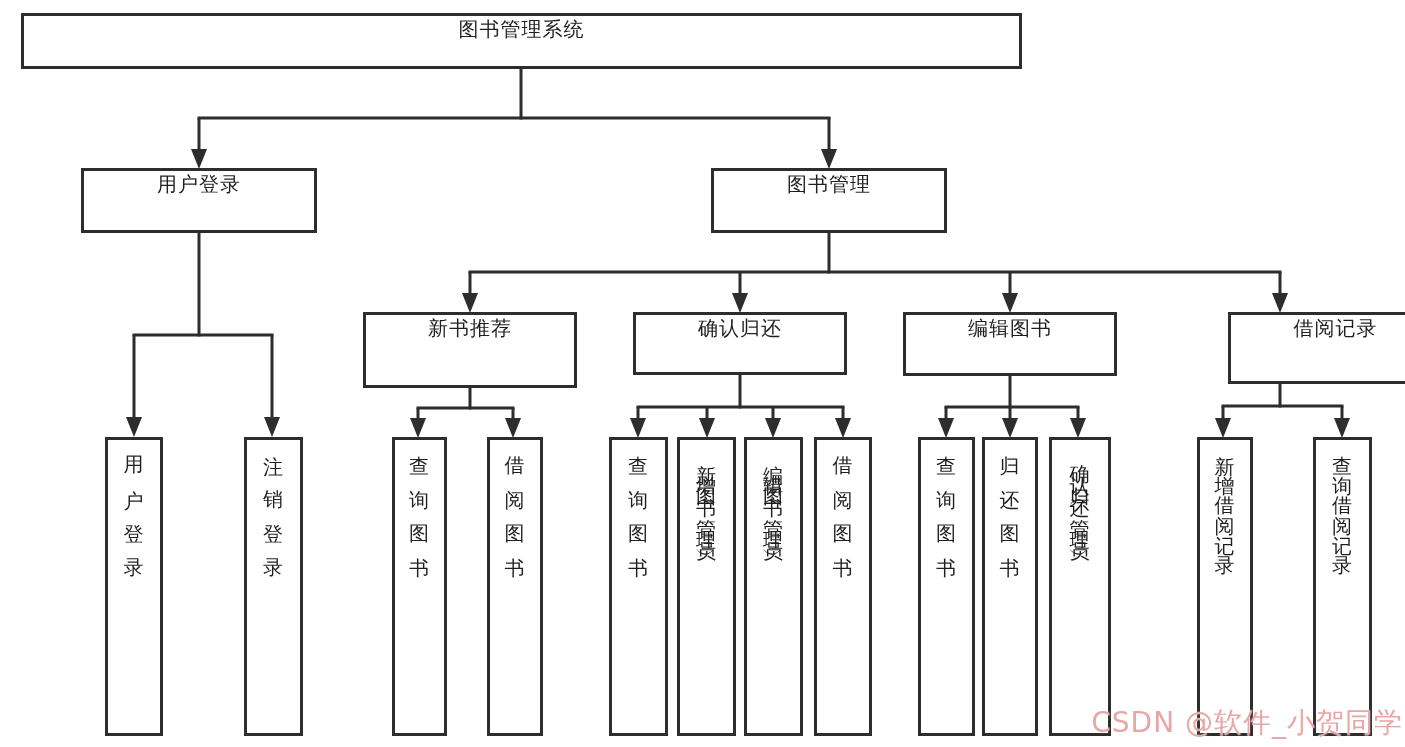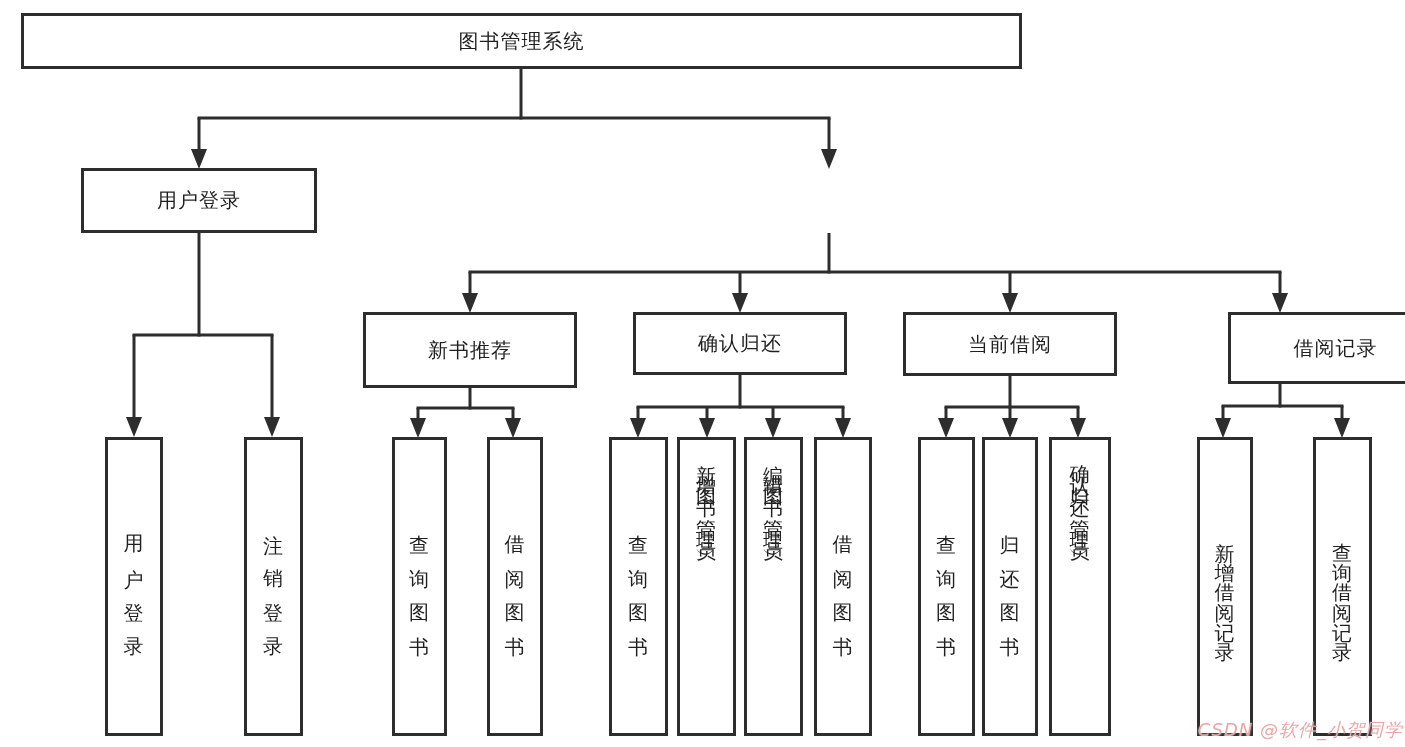--- a/index.html
+++ b/index.html
@@ -16,21 +16,20 @@
     font-family:"DejaVu Sans","Liberation Sans",sans-serif;
     overflow:hidden;
   }
   .svg-layer{position:absolute;left:0;top:0;width:1405px;height:747px;}
   .box{
     position:absolute;
     box-sizing:border-box;
     border:3px solid var(--line);
     background:#fff;
     display:flex;
-    align-items:center;
     justify-content:center;
     color:var(--text);
   }
   .hd{font-size:20px;letter-spacing:1px;}
   .leaf{top:437px;height:299px;}
   .vtext{
     writing-mode:vertical-rl;
     text-orientation:mixed;
     font-size:20px;
     color:var(--text);
@@ -38,26 +37,25 @@
     white-space:nowrap;
   }
   .v4 .vtext{letter-spacing:34px;}
   .v6 .vtext{letter-spacing:20px;}
   .v9{align-items:flex-start;}
   .v9 .vtext{letter-spacing:11px;padding-top:9px;}
   .watermark{
     position:absolute;
     right:2px;
     bottom:5px;
-    font-size:18px;
+    font-size:28px;
     color:var(--wm);
     letter-spacing:1px;
     white-space:nowrap;
     text-shadow:0 0 2px rgba(255,255,255,.8);
-    font-style:italic;
   }
 </style>
 </head>
 <body>
 
 <div class="stage">
 
   <svg class="svg-layer" viewBox="0 0 1405 747" xmlns="http://www.w3.org/2000/svg">
     <g stroke="var(--line)" stroke-width="3" fill="none">
 
@@ -124,29 +122,32 @@
     </g>
   </svg>
 
   <div class="box hd" style="left:21px;top:13px;width:1001px;height:56px">
     <span>图书管理系统</span>
   </div>
 
   <div class="box hd" style="left:81px;top:168px;width:236px;height:65px">
     <span>用户登录</span>
   </div>
+  <div class="box hd" style="left:711px;top:168px;width:236px;height:65px">
+    <span>图书管理</span>
+  </div>
 
   <div class="box hd" style="left:363px;top:312px;width:214px;height:76px">
     <span>新书推荐</span>
   </div>
   <div class="box hd" style="left:633px;top:312px;width:214px;height:63px">
     <span>确认归还</span>
   </div>
   <div class="box hd" style="left:903px;top:312px;width:214px;height:64px">
-    <span>当前借阅</span>
+    <span>编辑图书</span>
   </div>
   <div class="box hd" style="left:1228px;top:312px;width:215px;height:72px">
     <span>借阅记录</span>
   </div>
 
   <div class="box leaf v4" style="left:105px;width:58px">
     <span class="vtext">用户登录</span>
   </div>
   <div class="box leaf v4" style="left:244px;width:59px">
     <span class="vtext">注销登录</span>

